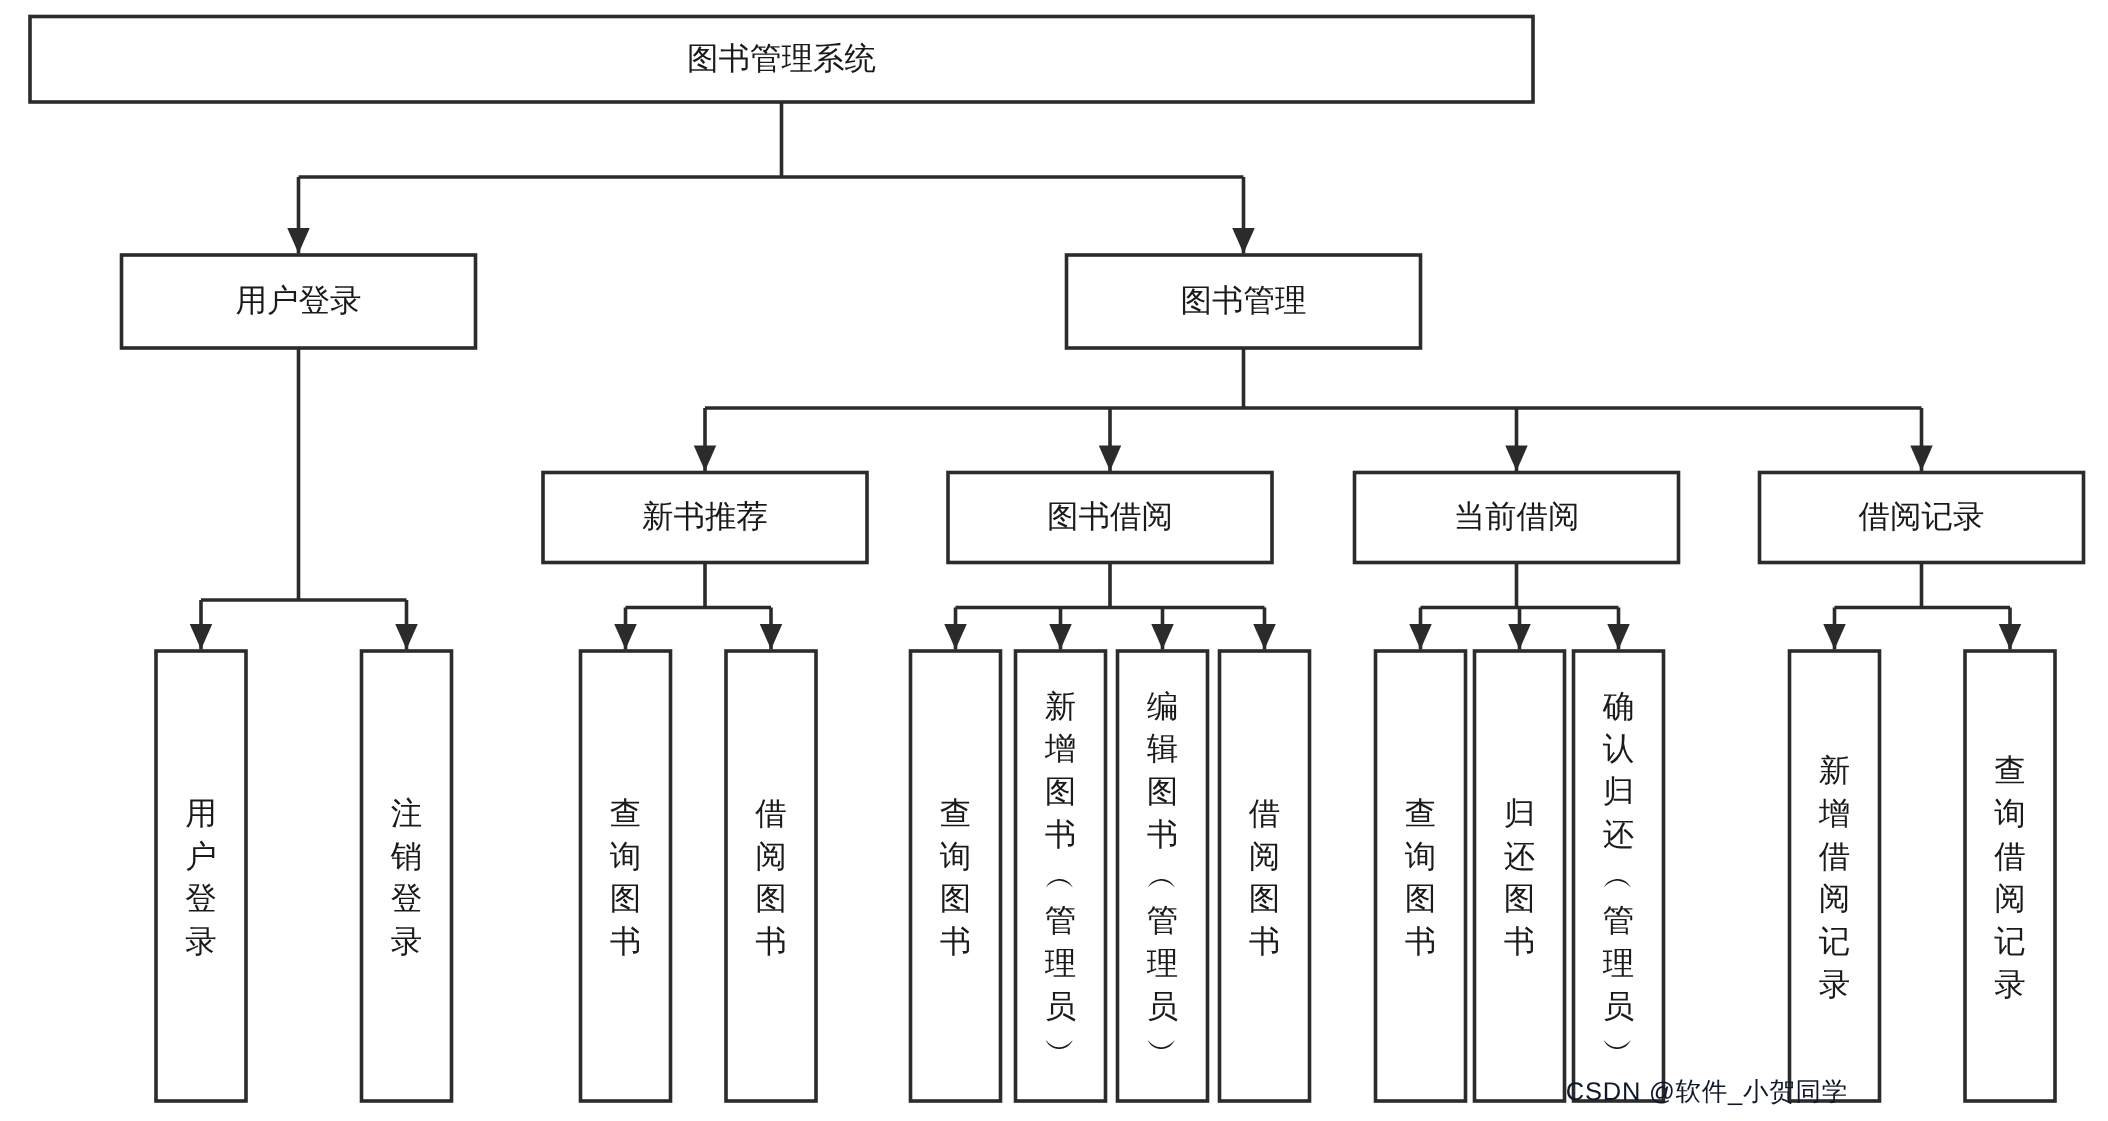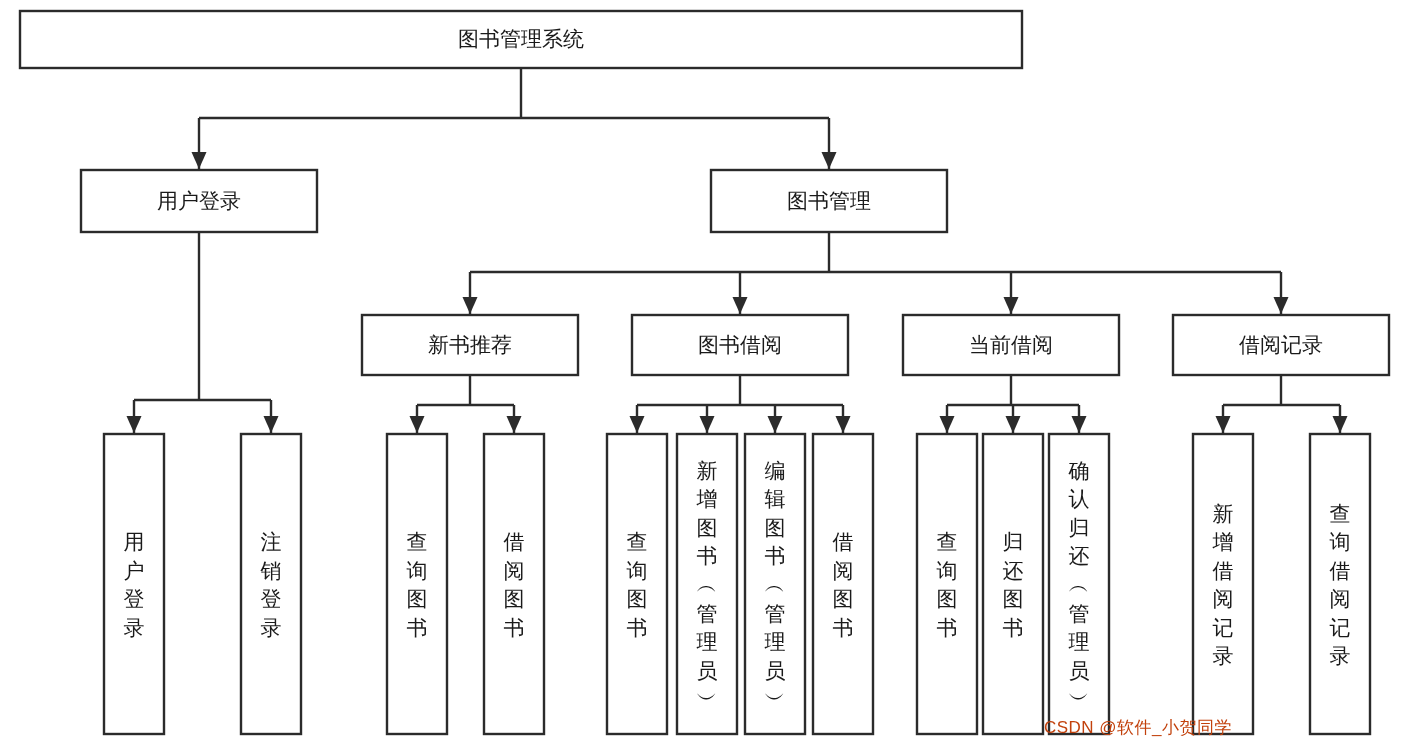--- a/index.html
+++ b/index.html
@@ -52,21 +52,21 @@
     font-size: 21px;
     fill: #1a1a1a;
     text-anchor: middle;
   }
   .watermark-text {
     position: absolute;
     right: 10px;
     bottom: 8px;
     font-family: "Liberation Sans", "DejaVu Sans", sans-serif;
     font-size: 17px;
-    color: #c2410c;
+    color: #0f172a;
     white-space: nowrap;
     letter-spacing: 0.5px;
   }
 </style>
 </head>
 <body>
 
 <div id="diagram-root">
 
   <svg id="diagram-canvas" viewBox="0 0 1405 747">

